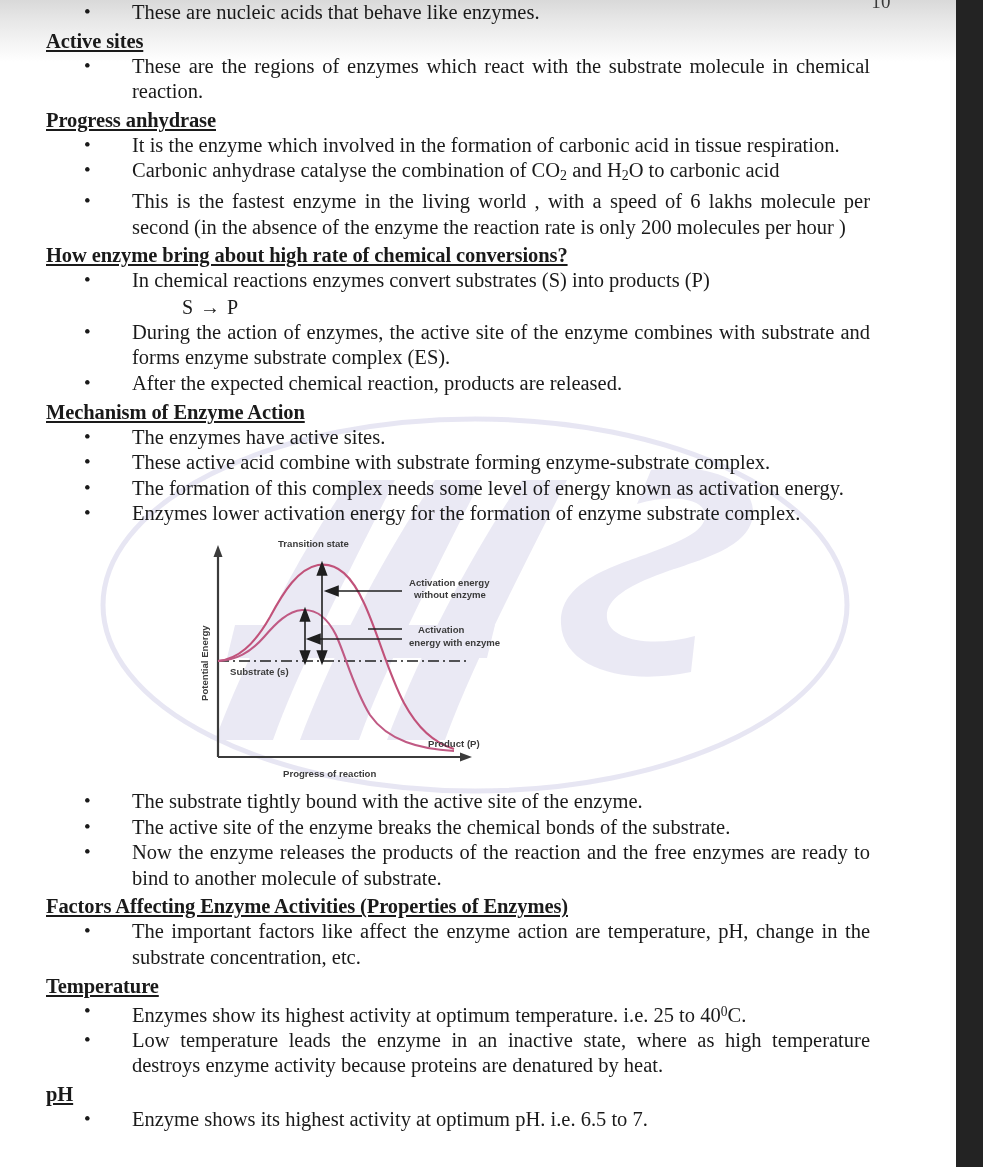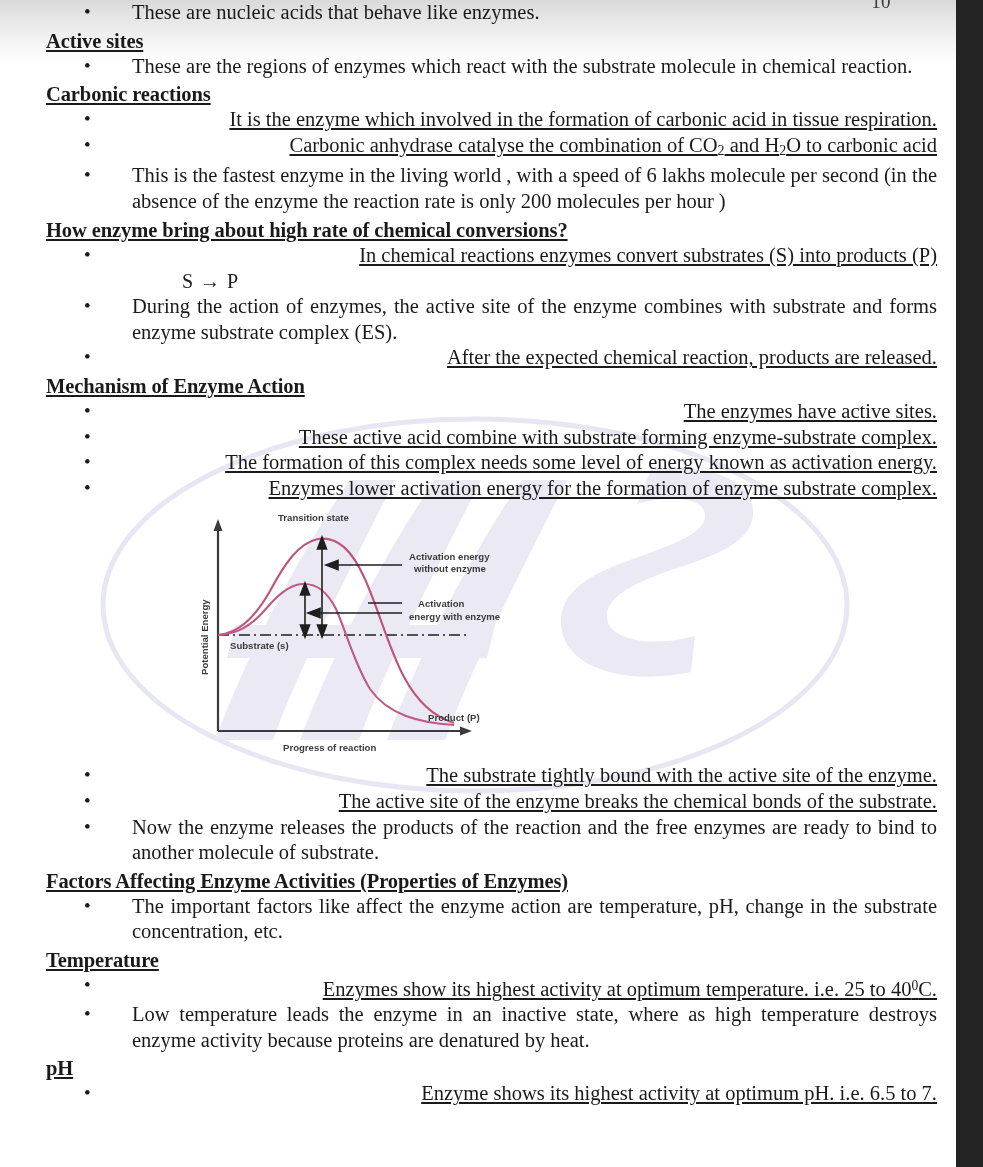--- a/index.html
+++ b/index.html
@@ -87,25 +87,25 @@
     list-style: none;
     margin: 0;
     padding: 0;
   }
   ul.bullets > li {
     position: relative;
     font-size: 20.5px;
     line-height: 25.6px;
     margin: 0 0 0 0;
     padding-left: 132px;
-    padding-right: 46px;
+    padding-right: 113px;
     text-align: justify;
     text-justify: inter-word;
   }
-  ul.bullets > li.nojust { text-align: right; text-decoration: underline; }
+  ul.bullets > li.nojust { text-align: left; }
   ul.bullets > li::before {
     content: "\2022";
     position: absolute;
     left: 84px;
     top: -1px;
     font-size: 19px;
     line-height: 25.6px;
   }
 
   .eqline {
@@ -163,21 +163,21 @@
     <ul class="bullets">
       <li>These are nucleic acids that behave like enzymes.</li>
     </ul>
 
     <div class="heading">Active sites</div>
 
     <ul class="bullets">
       <li>These are the regions of enzymes which react with the substrate molecule in chemical reaction.</li>
     </ul>
 
-    <div class="heading">Carbonic reactions</div>
+    <div class="heading">Progress anhydrase</div>
 
     <ul class="bullets">
       <li class="nojust">It is the enzyme which involved in the formation of carbonic acid in tissue respiration.</li>
       <li class="nojust">Carbonic anhydrase catalyse the combination of CO<sub>2</sub> and H<sub>2</sub>O to carbonic acid</li>
       <li>This is the fastest enzyme in the living world , with a speed of 6 lakhs molecule per second (in the absence of the enzyme the reaction rate is only 200 molecules per hour )</li>
     </ul>
 
     <div class="heading">How enzyme bring about high rate of chemical conversions?</div>
 
     <ul class="bullets">

